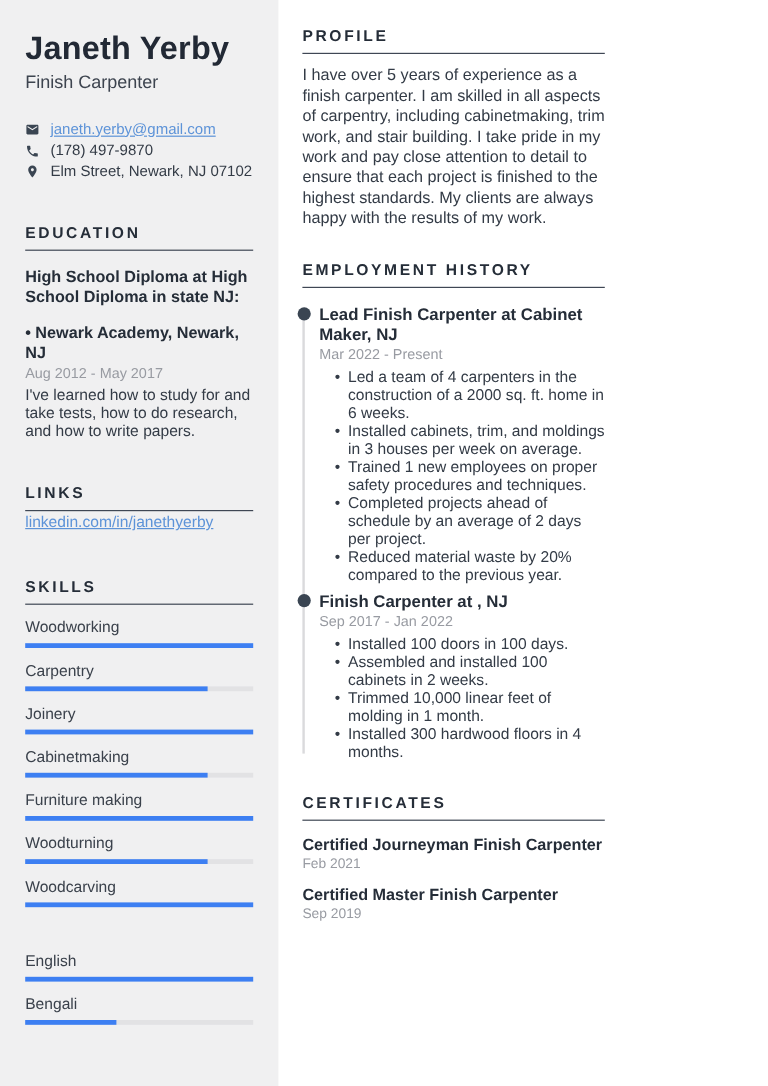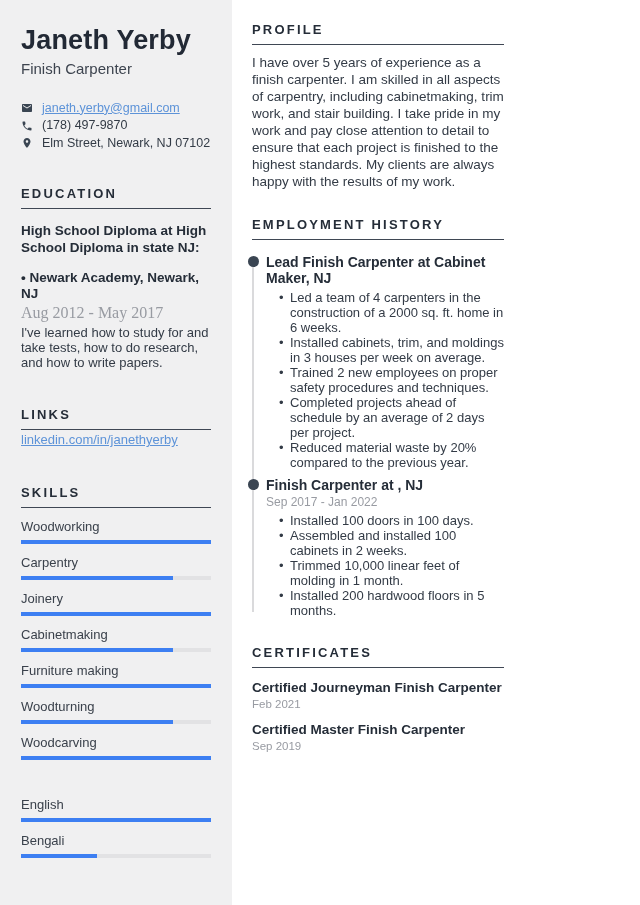--- a/index.html
+++ b/index.html
@@ -18,21 +18,21 @@
   .job-title{font-size:15px;color:#3d444f;margin-top:4px;}
   .contact{margin-top:25px;}
   .contact-row{display:flex;align-items:flex-end;gap:9px;font-size:12.5px;color:var(--body);margin-bottom:5px;line-height:12.5px;}
   .contact-row svg{flex:0 0 auto;display:block;}
   a.link{color:var(--link,#5d93d8);text-decoration:underline;}
   .sec-h{font-size:13px;font-weight:700;letter-spacing:2.2px;color:var(--heading);
          border-bottom:1.5px solid var(--rule,#3f4754);padding-bottom:7px;}
   .side-sec{margin-top:37px;}
   .edu-degree{font-size:13.5px;font-weight:700;color:var(--heading);line-height:17px;margin-top:13px;}
   .edu-school{font-size:13.5px;font-weight:700;color:var(--heading);margin-top:14px;line-height:16px;}
-  .date{font-size:16px;color:var(--muted);margin-top:2px;font-family:Liberation Serif, serif;}
+  .date{font-size:12px;color:var(--muted);margin-top:2px;}
   .edu-desc{font-size:13px;color:var(--body);line-height:15px;margin-top:3px;}
   .side-link{display:inline-block;font-size:13px;}
   .skill{margin-top:11px;}
   .skill-label{font-size:13px;color:#3a414b;line-height:15px;}
   .bar{height:4px;background:var(--track,#e2e2e4);margin-top:6px;width:100%;}
   .bar-fill{height:100%;background:var(--accent,#3d7ff2);}
 
   
   .main{flex:1;padding:22px 24px 0 20px;}
   .main-sec{margin-bottom:27px;}
@@ -174,38 +174,39 @@
 
     <section class="main-sec">
       <div class="sec-h">EMPLOYMENT HISTORY</div>
 
       <div class="timeline">
         <div class="tl-line"></div>
 
         <div class="tl-job">
           <span class="tl-dot"></span>
           <div class="tl-title">Lead Finish Carpenter at Cabinet Maker, NJ</div>
+          <div class="tl-date">Mar 2022 - Present</div>
           <ul class="bullets">
             <li>Led a team of 4 carpenters in the construction of a 2000 sq. ft. home in 6 weeks.</li>
             <li>Installed cabinets, trim, and moldings in 3 houses per week on average.</li>
-            <li>Trained 2 new employees on proper safety procedures and techniques.</li>
+            <li>Trained 1 new employees on proper safety procedures and techniques.</li>
             <li>Completed projects ahead of schedule by an average of 2 days per project.</li>
             <li>Reduced material waste by 20% compared to the previous year.</li>
           </ul>
         </div>
 
         <div class="tl-job">
           <span class="tl-dot"></span>
           <div class="tl-title">Finish Carpenter at , NJ</div>
           <div class="tl-date">Sep 2017 - Jan 2022</div>
           <ul class="bullets">
             <li>Installed 100 doors in 100 days.</li>
             <li>Assembled and installed 100 cabinets in 2 weeks.</li>
             <li>Trimmed 10,000 linear feet of molding in 1 month.</li>
-            <li>Installed 200 hardwood floors in 5 months.</li>
+            <li>Installed 300 hardwood floors in 4 months.</li>
           </ul>
         </div>
       </div>
     </section>
 
     <section class="main-sec">
       <div class="sec-h">CERTIFICATES</div>
       <div class="cert">
         <div class="cert-title">Certified Journeyman Finish Carpenter</div>
         <div class="cert-date">Feb 2021</div>

